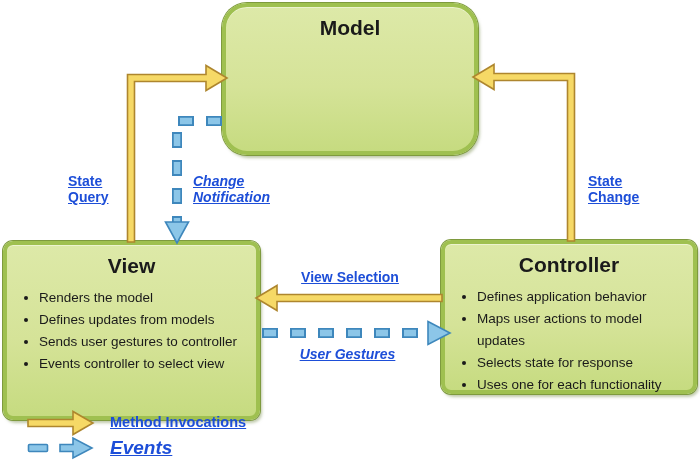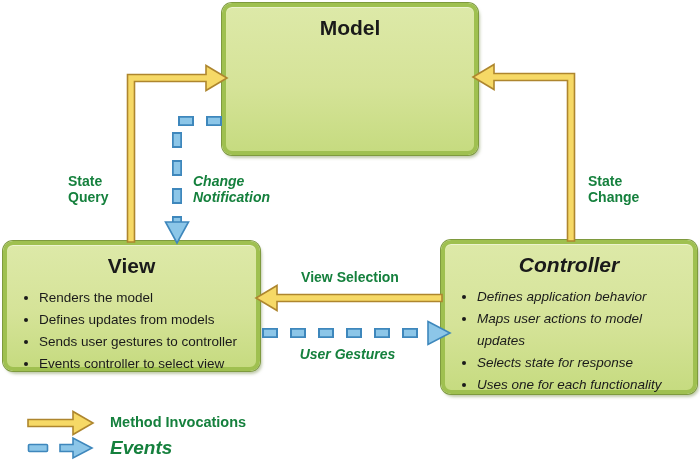--- a/index.html
+++ b/index.html
@@ -7,38 +7,38 @@
     position:relative;width:700px;height:468px;background:#ffffff;overflow:hidden;
     font-family:"Liberation Sans","DejaVu Sans",sans-serif;color:#1f1f1f;
   }
   
   .box{
     position:absolute;box-sizing:border-box;border:4px solid #9fc050;border-radius:10px;
     background:linear-gradient(180deg,#dde9a8 0%,#d5e398 55%,#c6db80 100%);
     box-shadow:0 0 0 1px #7e9a3e, 2px 3px 3px rgba(130,150,90,.5),
                inset 0 1px 0 rgba(255,255,255,.45);
   }
-  .box-model{left:222px;top:3px;width:256px;height:152px;}
-  .box-view{left:3px;top:241px;width:257px;height:130px;}
-  .box-controller{left:441px;top:240px;width:256px;height:154px;font-style:italic;}
+  .box-model{left:222px;top:3px;width:256px;height:152px;border-radius:25px;}
+  .box-view{left:3px;top:241px;width:257px;height:179px;}
+  .box-controller{left:441px;top:240px;width:256px;height:154px;}
   .box-title{
     text-align:center;font-size:21px;font-weight:bold;margin-top:9px;color:#1a1a1a;
   }
   .bullets{
     margin:9px 0 0 0;padding:0 6px 0 32px;list-style:disc outside;
   }
   .bullets li{
     font-size:13.5px;line-height:22px;color:#1a1a1a;
   }
   
   .arrows{position:absolute;left:0;top:0;z-index:3;pointer-events:none;}
   
   .lbl{
-    position:absolute;z-index:4;font-size:14px;font-weight:bold;color:#15803d;
-    line-height:15.5px;white-space:pre-line;
+    position:absolute;z-index:4;font-size:14px;font-weight:bold;color:#1d4ed8;
+    line-height:15.5px;white-space:pre-line;text-decoration:underline;
   }
   .lbl.italic{font-style:italic;}
   .lbl-state-query{left:68px;top:174px;}
   .lbl-change-notification{left:193px;top:174px;}
   .lbl-state-change{left:588px;top:174px;}
   .lbl-view-selection{left:280px;top:270px;width:140px;text-align:center;}
   .lbl-user-gestures{left:275px;top:347px;width:145px;text-align:center;}
   .lbl-legend-method{left:110px;top:415px;font-size:14.5px;}
   .lbl-legend-events{left:110px;top:440px;font-size:19px;}
 </style>

